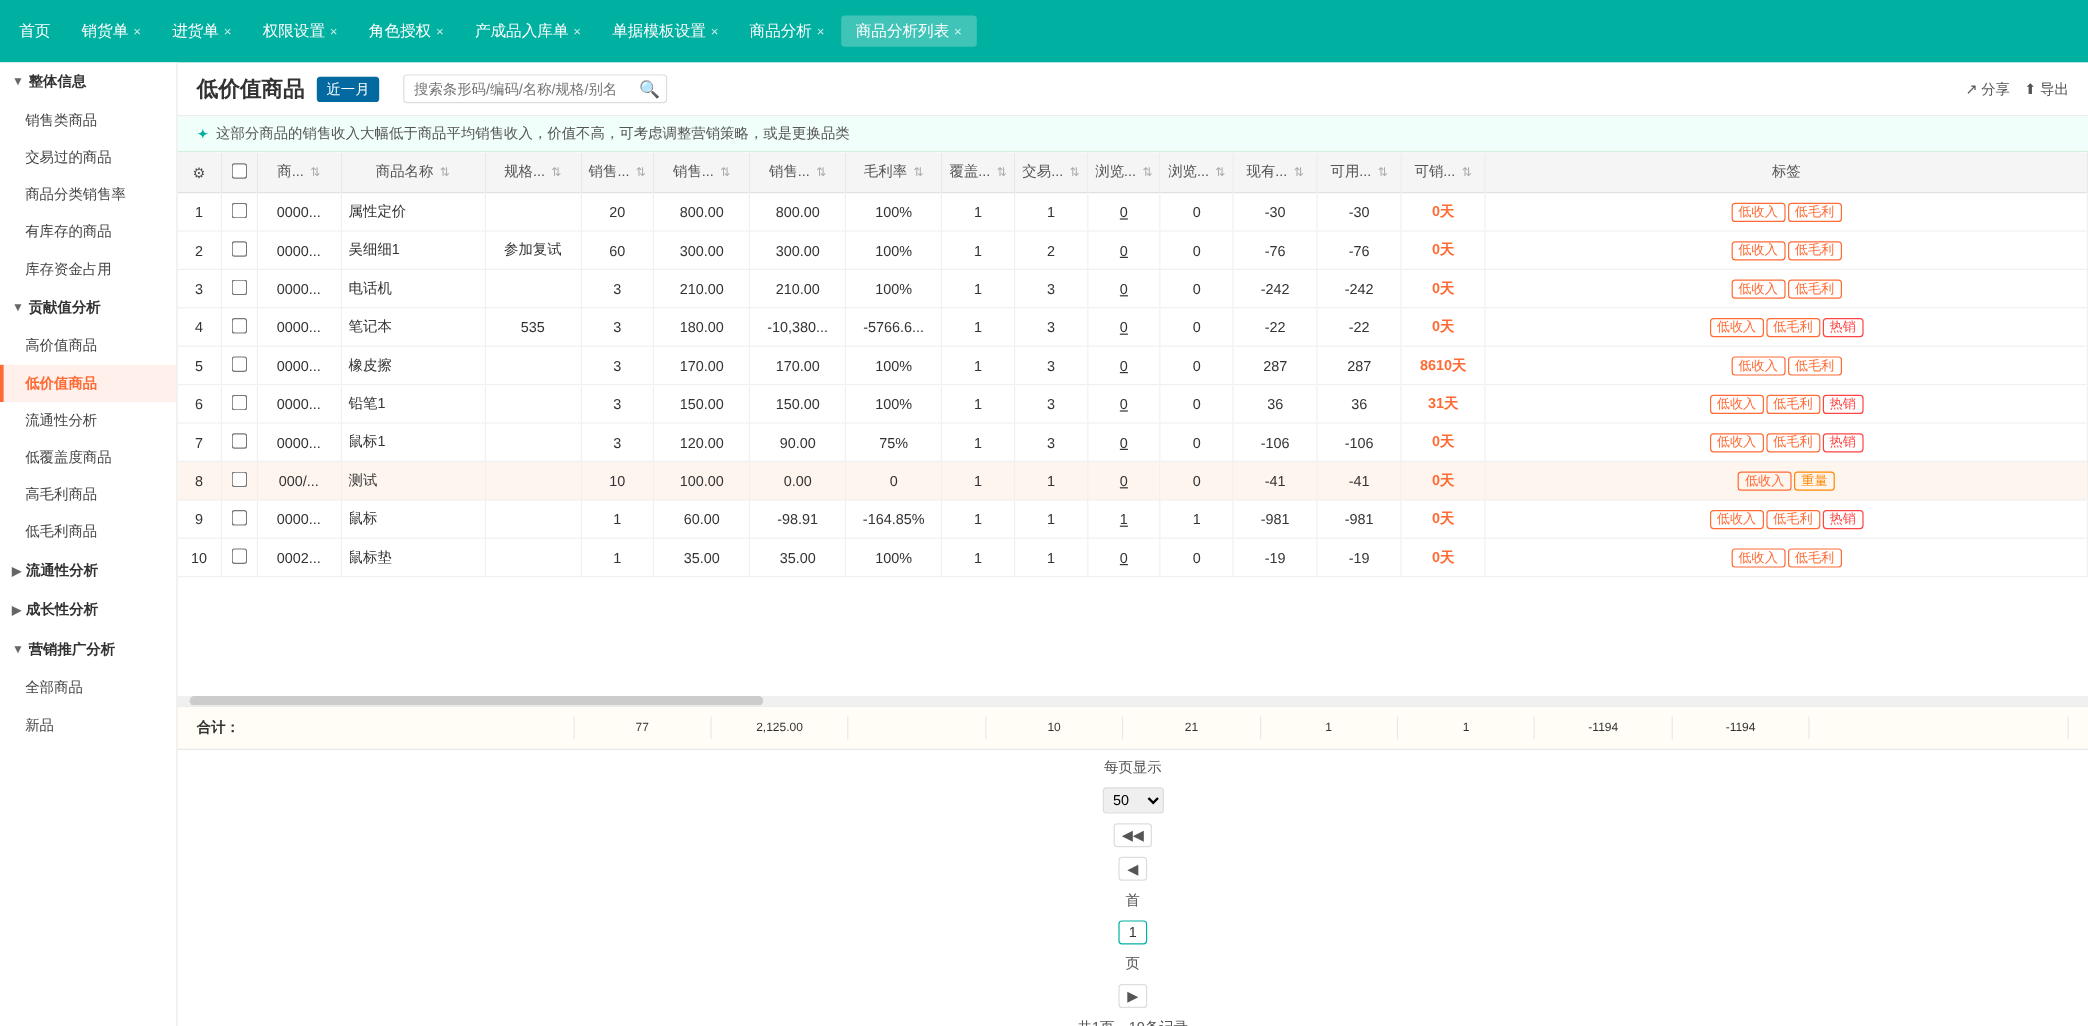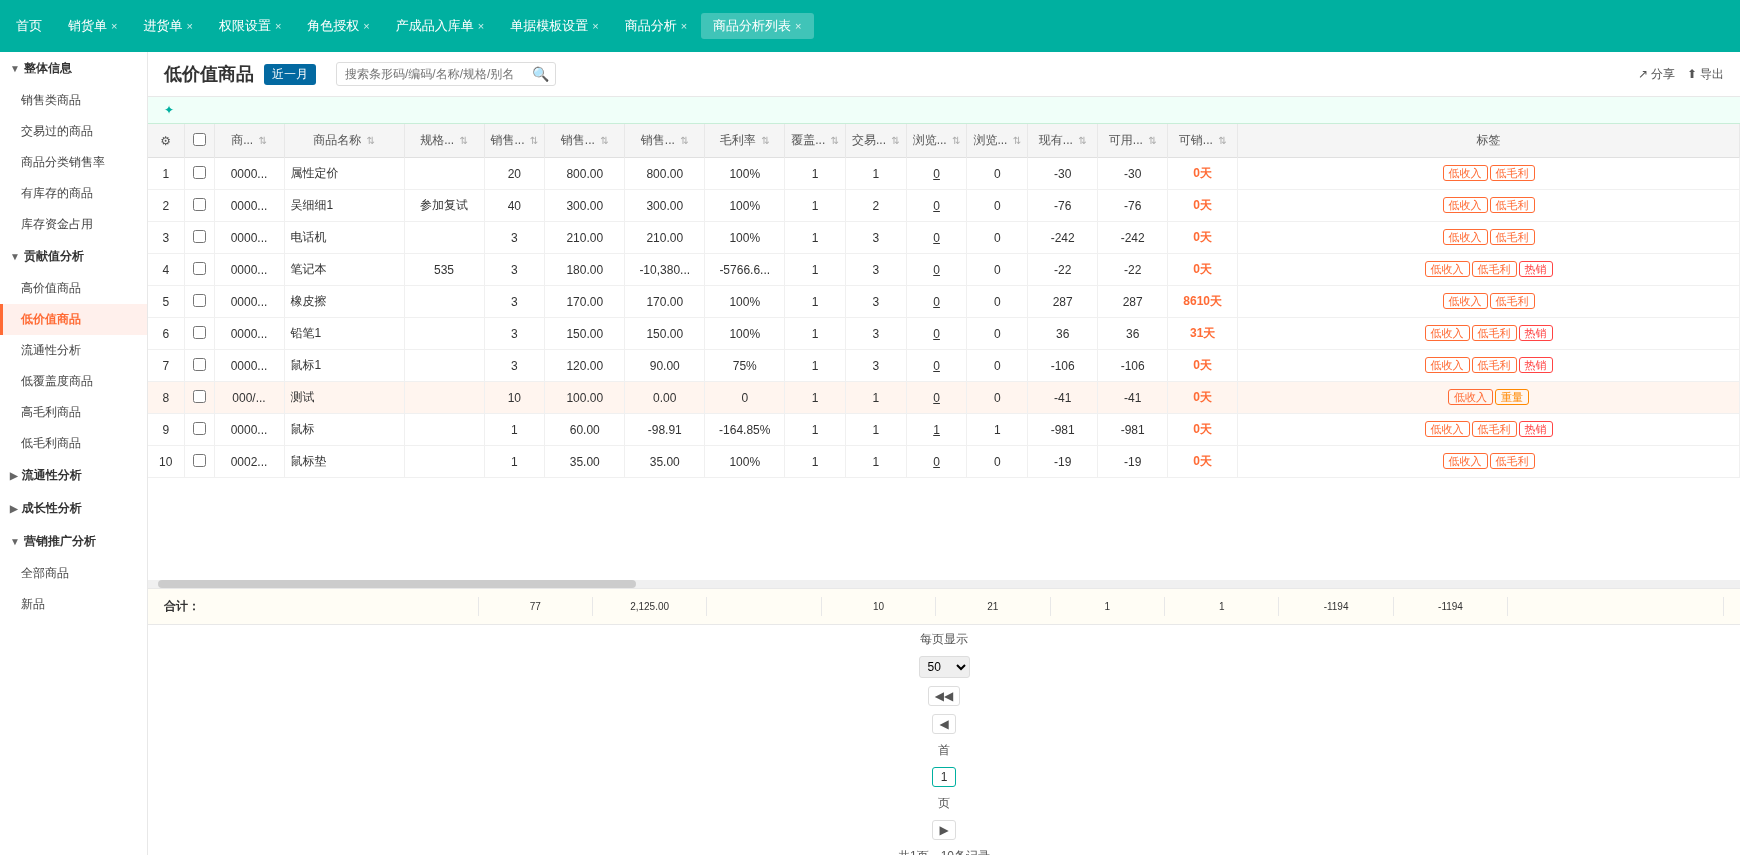--- a/index.html
+++ b/index.html
@@ -318,20 +318,21 @@
           </div>
           <div class="header-action">
             <span>⬆</span>
             <span>导出</span>
           </div>
         </div>
       </div>
 
       <div class="info-bar">
         <span class="info-bar-icon">✦</span>
+        <span>这部分商品的销售收入大幅低于商品平均销售收入，价值不高，可考虑调整营销策略，或是更换品类</span>
       </div>
 
       <div class="table-wrap">
         <table>
           <thead>
             <tr>
               <th style="width:36px">⚙</th>
               <th style="width:30px"><input type="checkbox" style=""></th>
               <th style="width:70px">商... <span class="sort-icon">⇅</span></th>
               <th style="width:120px">商品名称 <span class="sort-icon">⇅</span></th>
@@ -369,21 +370,21 @@
     <td>-30</td>
     <td><span class="days-orange">0天</span></td>
     <td><span class="tag tag-orange">低收入</span><span class="tag tag-orange">低毛利</span></td>
   </tr>
               <tr>
     <td>2</td>
     <td><input type="checkbox" style=""></td>
     <td>0000...</td>
     <td class="left">吴细细1</td>
     <td>参加复试</td>
-    <td>40</td>
+    <td>60</td>
     <td>300.00</td>
     <td>300.00</td>
     <td>100%</td>
     <td>1</td>
     <td>2</td>
     <td><span class="underline-link">0</span></td>
     <td>0</td>
     <td>-76</td>
     <td>-76</td>
     <td><span class="days-orange">0天</span></td>

